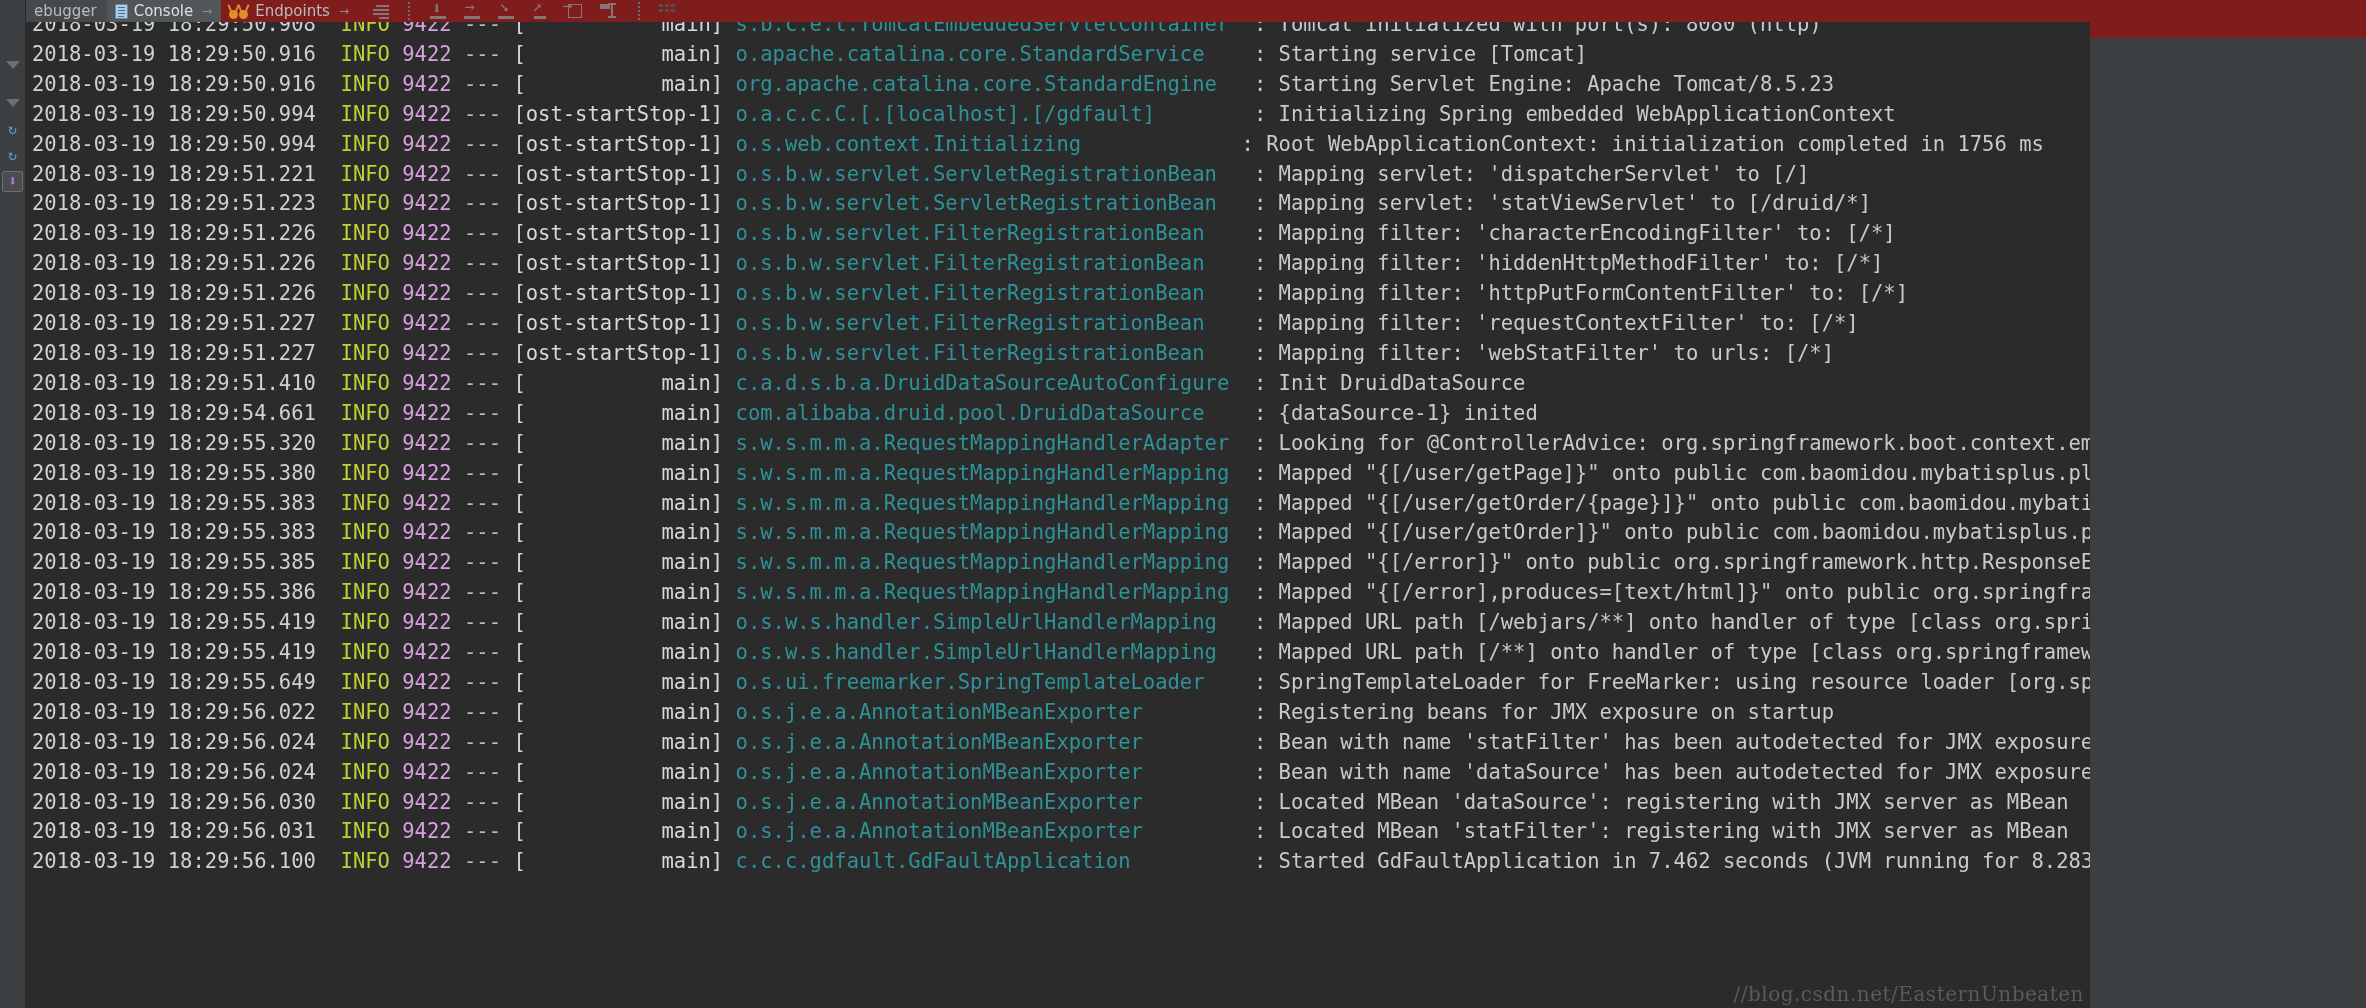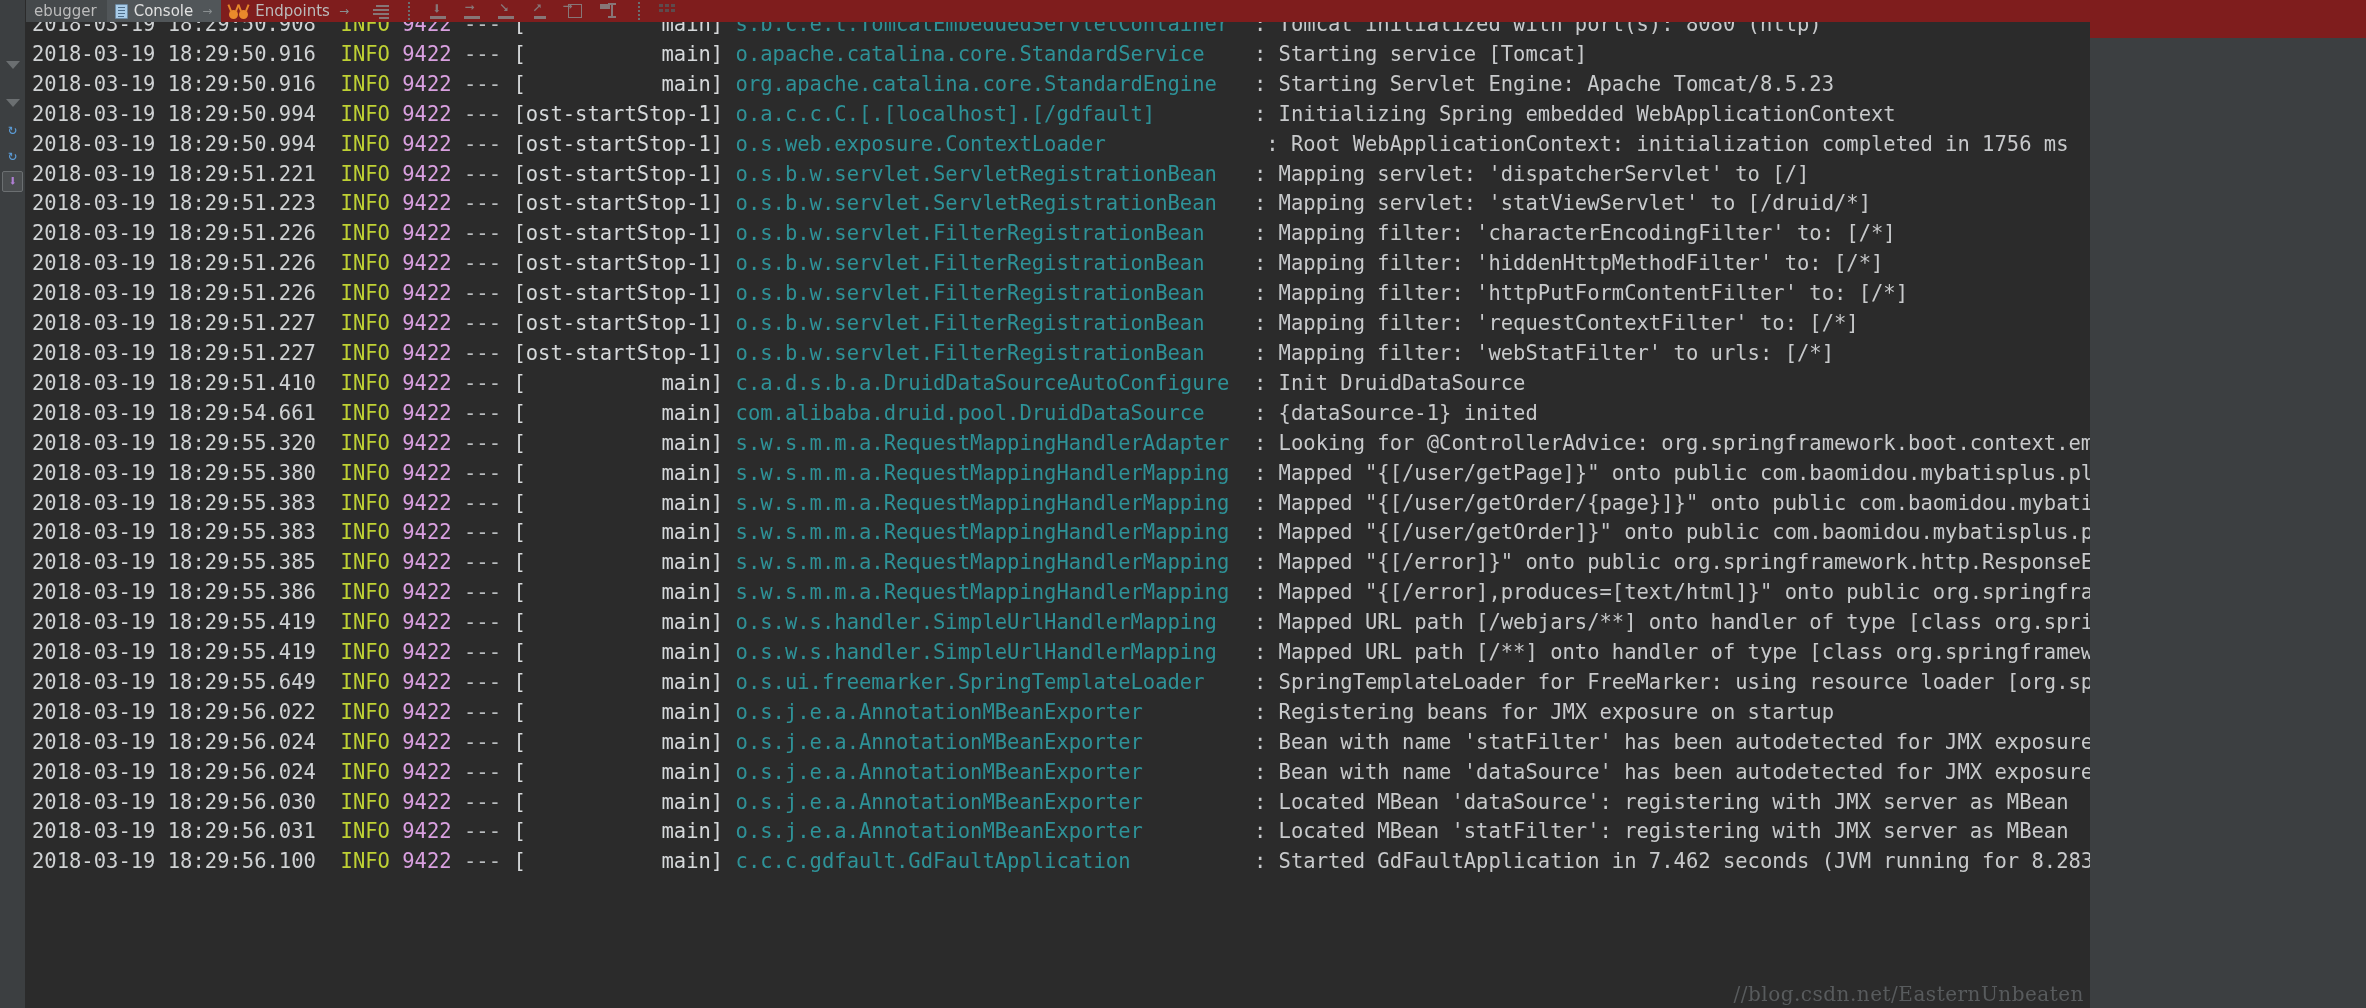--- a/index.html
+++ b/index.html
@@ -210,21 +210,21 @@
       </span>
     </div>
   </div>
 
   <div class="console">
     <div class="log-wrap clip-top" id="log">
         <div class="line"><span class="ts">2018-03-19 18:29:50.908  </span><span class="lvl">INFO </span><span class="pid">9422 </span><span class="dash">--- </span><span class="thr">[           main] </span><span class="logger">s.b.c.e.t.TomcatEmbeddedServletContainer  </span><span class="msg">: Tomcat initialized with port(s): 8080 (http)</span></div>
         <div class="line"><span class="ts">2018-03-19 18:29:50.916  </span><span class="lvl">INFO </span><span class="pid">9422 </span><span class="dash">--- </span><span class="thr">[           main] </span><span class="logger">o.apache.catalina.core.StandardService    </span><span class="msg">: Starting service [Tomcat]</span></div>
         <div class="line"><span class="ts">2018-03-19 18:29:50.916  </span><span class="lvl">INFO </span><span class="pid">9422 </span><span class="dash">--- </span><span class="thr">[           main] </span><span class="logger">org.apache.catalina.core.StandardEngine   </span><span class="msg">: Starting Servlet Engine: Apache Tomcat/8.5.23</span></div>
         <div class="line"><span class="ts">2018-03-19 18:29:50.994  </span><span class="lvl">INFO </span><span class="pid">9422 </span><span class="dash">--- </span><span class="thr">[ost-startStop-1] </span><span class="logger">o.a.c.c.C.[.[localhost].[/gdfault]        </span><span class="msg">: Initializing Spring embedded WebApplicationContext</span></div>
-        <div class="line"><span class="ts">2018-03-19 18:29:50.994  </span><span class="lvl">INFO </span><span class="pid">9422 </span><span class="dash">--- </span><span class="thr">[ost-startStop-1] </span><span class="logger">o.s.web.exposure.ContextLoader             </span><span class="msg">: Root WebApplicationContext: initialization completed in 1756 ms</span></div>
+        <div class="line"><span class="ts">2018-03-19 18:29:50.994  </span><span class="lvl">INFO </span><span class="pid">9422 </span><span class="dash">--- </span><span class="thr">[ost-startStop-1] </span><span class="logger">o.s.web.context.Initializing             </span><span class="msg">: Root WebApplicationContext: initialization completed in 1756 ms</span></div>
         <div class="line"><span class="ts">2018-03-19 18:29:51.221  </span><span class="lvl">INFO </span><span class="pid">9422 </span><span class="dash">--- </span><span class="thr">[ost-startStop-1] </span><span class="logger">o.s.b.w.servlet.ServletRegistrationBean   </span><span class="msg">: Mapping servlet: 'dispatcherServlet' to [/]</span></div>
         <div class="line"><span class="ts">2018-03-19 18:29:51.223  </span><span class="lvl">INFO </span><span class="pid">9422 </span><span class="dash">--- </span><span class="thr">[ost-startStop-1] </span><span class="logger">o.s.b.w.servlet.ServletRegistrationBean   </span><span class="msg">: Mapping servlet: 'statViewServlet' to [/druid/*]</span></div>
         <div class="line"><span class="ts">2018-03-19 18:29:51.226  </span><span class="lvl">INFO </span><span class="pid">9422 </span><span class="dash">--- </span><span class="thr">[ost-startStop-1] </span><span class="logger">o.s.b.w.servlet.FilterRegistrationBean    </span><span class="msg">: Mapping filter: 'characterEncodingFilter' to: [/*]</span></div>
         <div class="line"><span class="ts">2018-03-19 18:29:51.226  </span><span class="lvl">INFO </span><span class="pid">9422 </span><span class="dash">--- </span><span class="thr">[ost-startStop-1] </span><span class="logger">o.s.b.w.servlet.FilterRegistrationBean    </span><span class="msg">: Mapping filter: 'hiddenHttpMethodFilter' to: [/*]</span></div>
         <div class="line"><span class="ts">2018-03-19 18:29:51.226  </span><span class="lvl">INFO </span><span class="pid">9422 </span><span class="dash">--- </span><span class="thr">[ost-startStop-1] </span><span class="logger">o.s.b.w.servlet.FilterRegistrationBean    </span><span class="msg">: Mapping filter: 'httpPutFormContentFilter' to: [/*]</span></div>
         <div class="line"><span class="ts">2018-03-19 18:29:51.227  </span><span class="lvl">INFO </span><span class="pid">9422 </span><span class="dash">--- </span><span class="thr">[ost-startStop-1] </span><span class="logger">o.s.b.w.servlet.FilterRegistrationBean    </span><span class="msg">: Mapping filter: 'requestContextFilter' to: [/*]</span></div>
         <div class="line"><span class="ts">2018-03-19 18:29:51.227  </span><span class="lvl">INFO </span><span class="pid">9422 </span><span class="dash">--- </span><span class="thr">[ost-startStop-1] </span><span class="logger">o.s.b.w.servlet.FilterRegistrationBean    </span><span class="msg">: Mapping filter: 'webStatFilter' to urls: [/*]</span></div>
         <div class="line"><span class="ts">2018-03-19 18:29:51.410  </span><span class="lvl">INFO </span><span class="pid">9422 </span><span class="dash">--- </span><span class="thr">[           main] </span><span class="logger">c.a.d.s.b.a.DruidDataSourceAutoConfigure  </span><span class="msg">: Init DruidDataSource</span></div>
         <div class="line"><span class="ts">2018-03-19 18:29:54.661  </span><span class="lvl">INFO </span><span class="pid">9422 </span><span class="dash">--- </span><span class="thr">[           main] </span><span class="logger">com.alibaba.druid.pool.DruidDataSource    </span><span class="msg">: {dataSource-1} inited</span></div>
         <div class="line"><span class="ts">2018-03-19 18:29:55.320  </span><span class="lvl">INFO </span><span class="pid">9422 </span><span class="dash">--- </span><span class="thr">[           main] </span><span class="logger">s.w.s.m.m.a.RequestMappingHandlerAdapter  </span><span class="msg">: Looking for @ControllerAdvice: org.springframework.boot.context.em</span></div>

